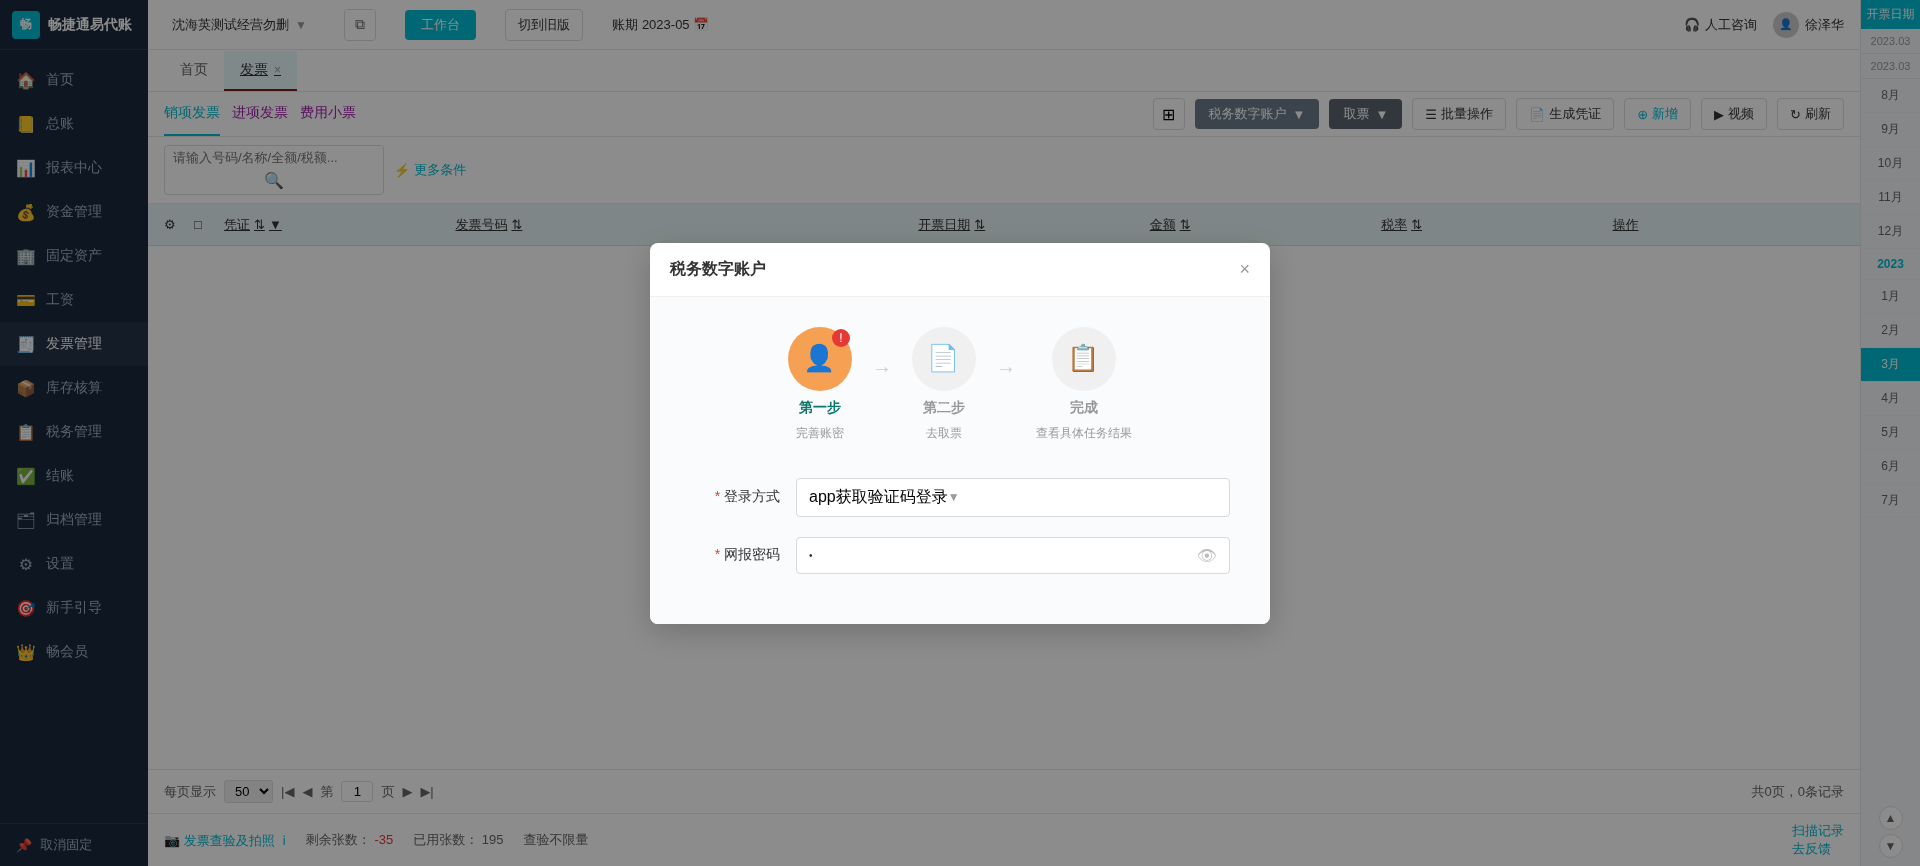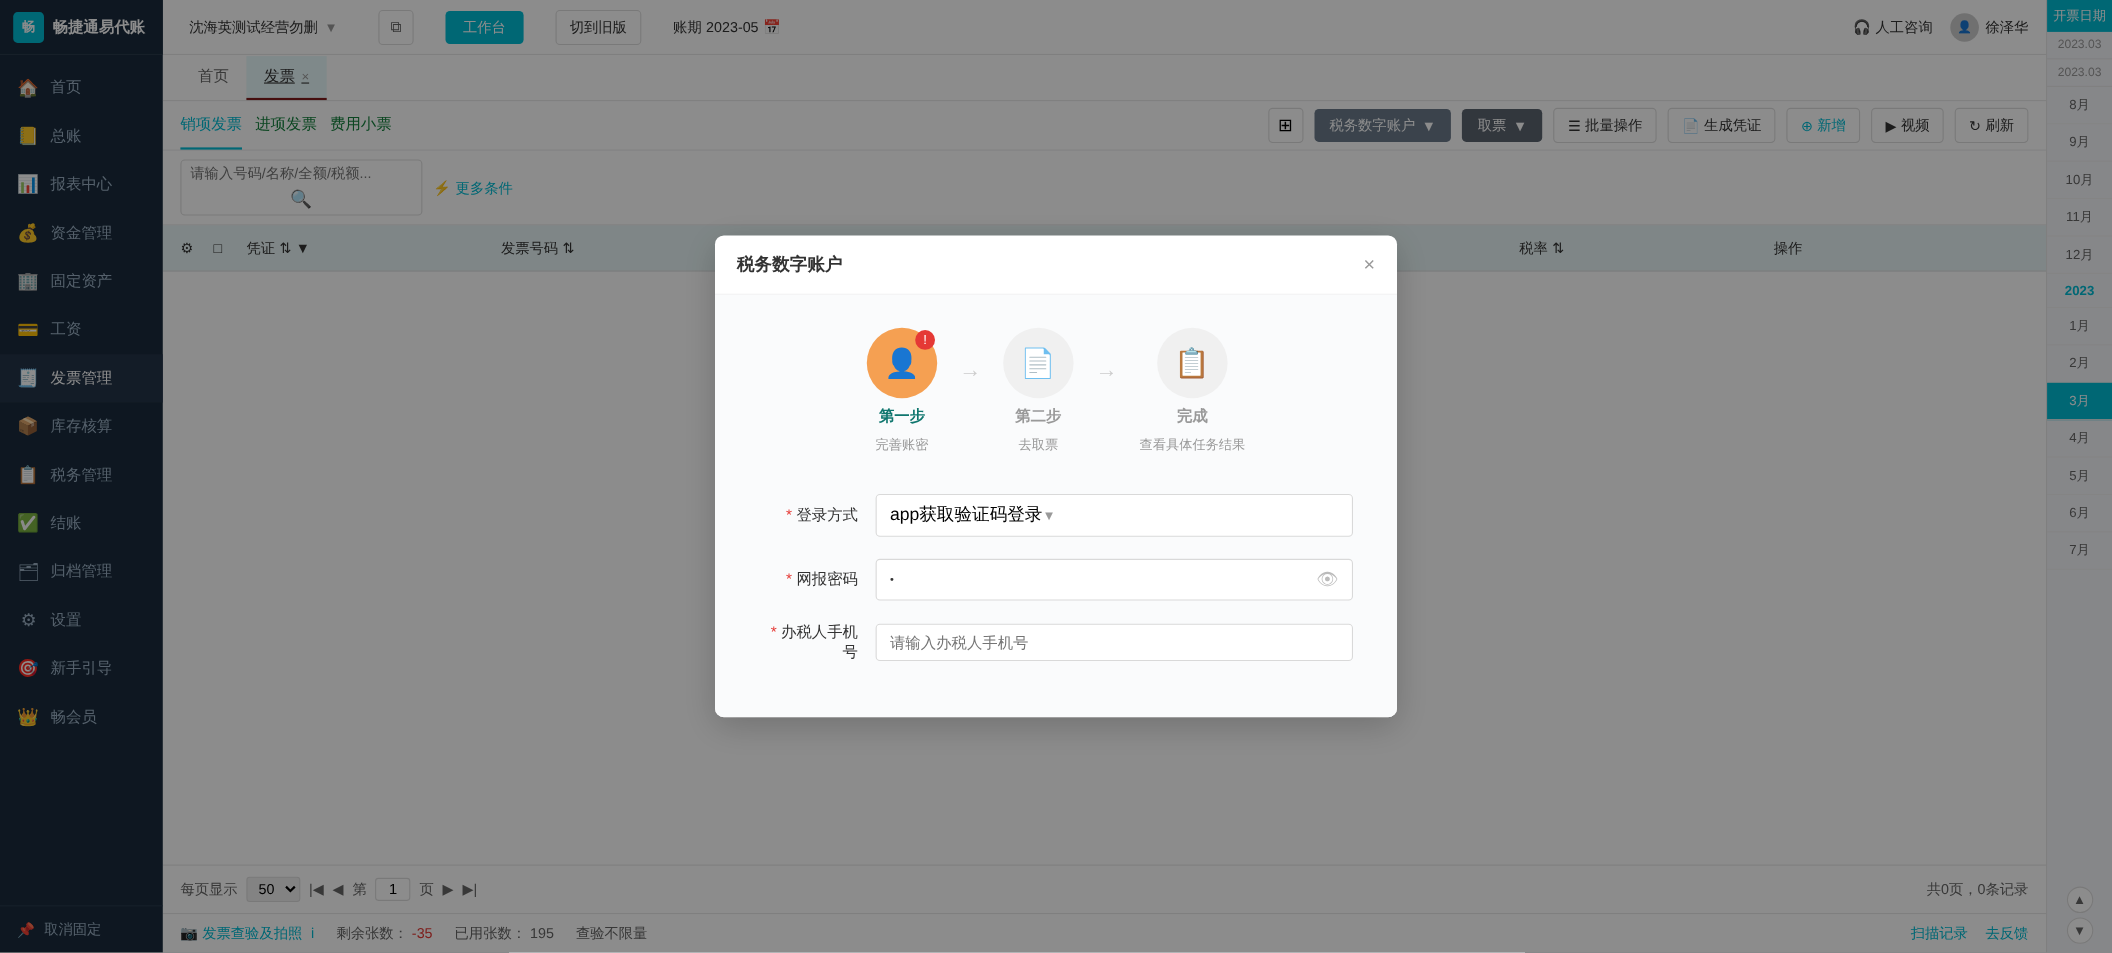--- a/index.html
+++ b/index.html
@@ -149,21 +149,21 @@
     .sub-tabbar {
       background: #fff;
       padding: 0 16px;
       display: flex; align-items: center;
       border-bottom: 1px solid #e8e8e8;
       gap: 12px;
     }
     .sub-tab {
       padding: 12px 0;
       font-size: 14px;
-      color: #15803d;
+      color: #a21caf;
       cursor: pointer;
       border-bottom: 2px solid transparent;
     }
     .sub-tab.active {
       color: #00bcd4;
       border-bottom: 2px solid #00bcd4;
     }
 
     
     .toolbar {
@@ -231,21 +231,21 @@
     
     .table-header {
       background: #e8f5f6;
       display: flex; align-items: center;
       padding: 0 16px;
       height: 42px;
       font-size: 13px;
       color: #333;
       border-bottom: 1px solid #ddd;
     }
-    .th-item { flex: 1; display: flex; align-items: center; gap: 4px; }
+    .th-item { flex: 1; display: flex; align-items: center; gap: 4px; text-decoration: underline; }
 
     
     .pagination {
       background: #fff;
       padding: 10px 16px;
       display: flex; align-items: center; justify-content: space-between;
       border-top: 1px solid #e8e8e8;
       font-size: 13px;
       color: #666;
     }
@@ -651,21 +651,21 @@
       </span>
       <span>
         <span>剩余张数：</span>
         <span style="color:#e53935;">-35</span>
       </span>
       <span>
         <span>已用张数：</span>
         <span>195</span>
       </span>
       <span>查验不限量</span>
-      <div style="margin-left:auto;display:flex;gap:16px;">
+      <div style="margin-left:auto;display:flex;gap:0;flex-direction:column;">
         <span class="status-link">扫描记录</span>
         <span class="status-link">去反馈</span>
       </div>
     </div>
 
   </div>
 </div>
 
 <div style="display:flex;flex-direction:column;width:60px;background:#f5f6fa;border-left:1px solid #e8e8e8;height:866px;">
   <div style="background:#00bcd4;color:#fff;padding:6px 4px;text-align:center;font-size:12px;cursor:pointer;writing-mode:horizontal-tb;">
@@ -764,29 +764,20 @@
             <span>网报密码</span>
           </div>
           <div class="form-control">
             <div class="password-wrap">
               <span class="password-dot" style="flex:1;">•</span>
               <span class="eye-icon">👁</span>
             </div>
           </div>
         </div>
 
-        <div class="form-row">
-          <div class="form-label">
-            <span class="required">*</span>
-            <span>办税人手机号</span>
-          </div>
-          <div class="form-control">
-            <input type="text" class="form-input" placeholder="请输入办税人手机号" style="">
-          </div>
-        </div>
 
       </div>
 
     </div>
 
 
   </div>
 </div>
 
 </body></html>

